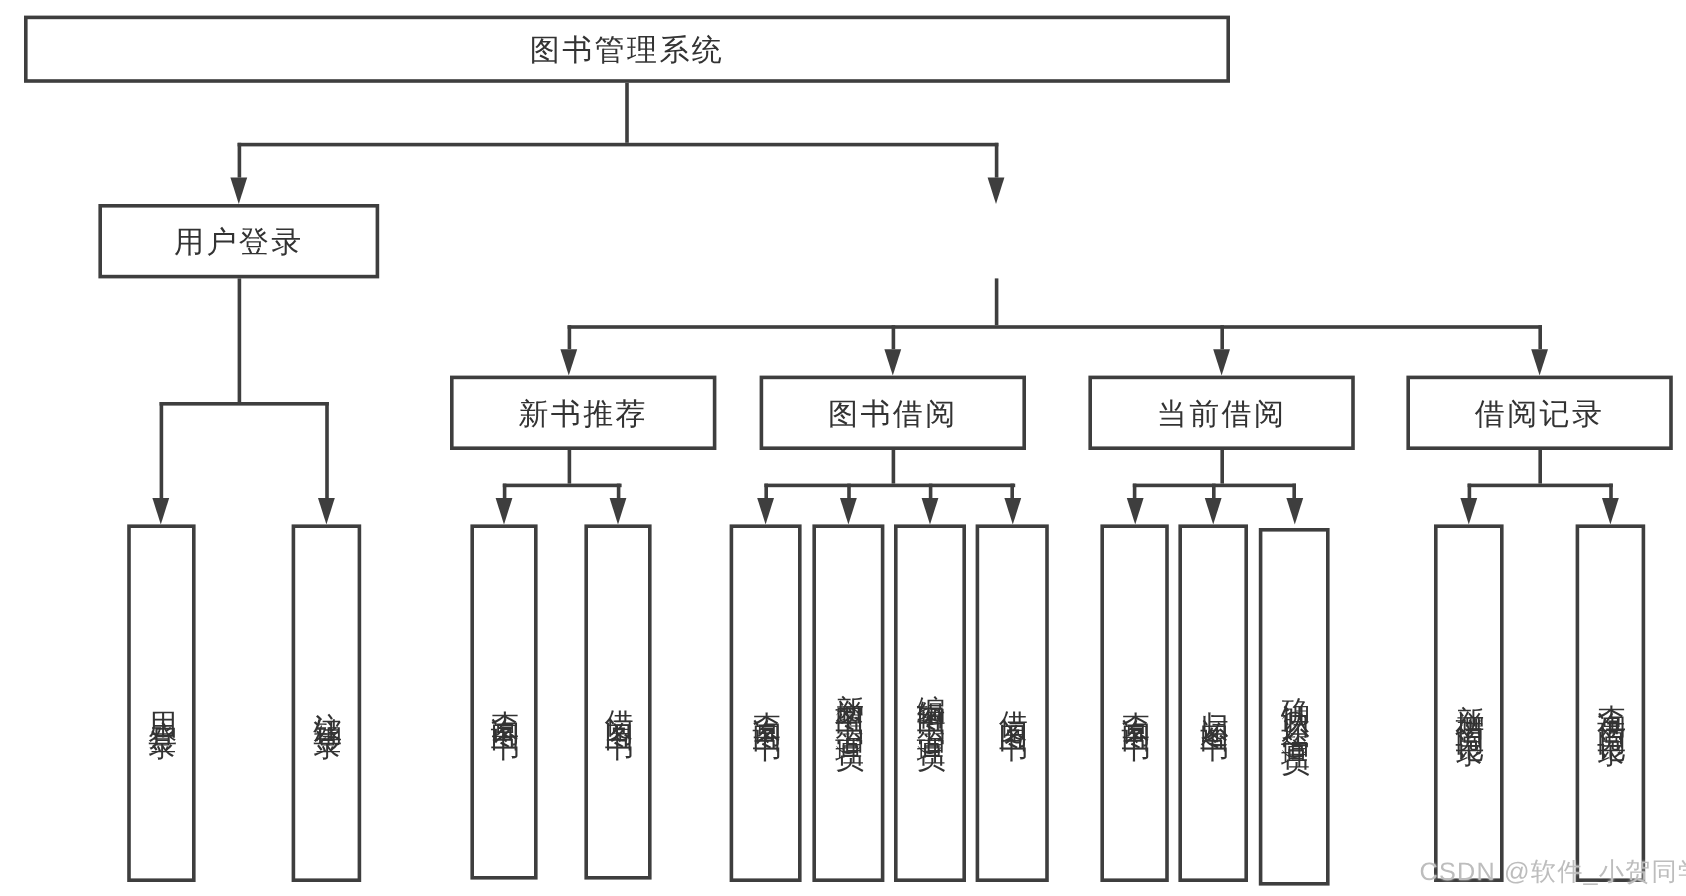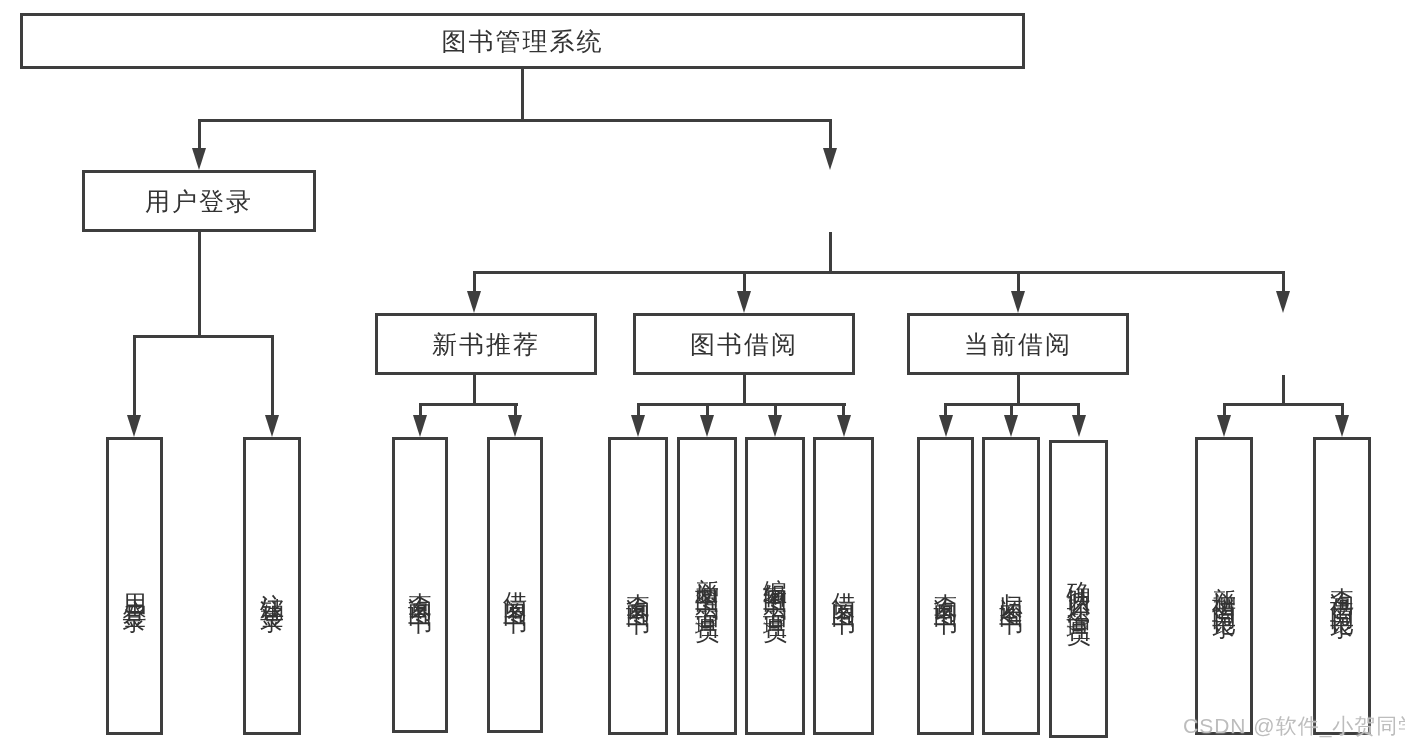--- a/index.html
+++ b/index.html
@@ -85,20 +85,21 @@
   <div class="line" style="left:1016.5px; top:271px; width:3px; height:20px;"></div>
   <div class="line" style="left:1281.5px; top:271px; width:3px; height:20px;"></div>
   <div class="arrow" style="left:467px; top:291px;"></div>
   <div class="arrow" style="left:737px; top:291px;"></div>
   <div class="arrow" style="left:1011px; top:291px;"></div>
   <div class="arrow" style="left:1276px; top:291px;"></div>
 
   <div class="box hbox" style="left:363px; top:313px; width:222px; height:62px;margin-left:12px;">新书推荐</div>
   <div class="box hbox" style="left:907px; top:313px; width:222px; height:62px;">当前借阅</div>
   <div class="box hbox" style="left:633px; top:313px; width:222px; height:62px;">图书借阅</div>
+  <div class="box hbox" style="left:1172px; top:313px; width:222px; height:62px;">借阅记录</div>
 
   <div class="line" style="left:472.5px; top:375px; width:3px; height:28px;"></div>
   <div class="line" style="left:418.5px; top:403px; width:99px; height:3px;"></div>
   <div class="line" style="left:418.5px; top:403px; width:3px; height:12px;"></div>
   <div class="line" style="left:513.5px; top:403px; width:3px; height:12px;"></div>
   <div class="arrow" style="left:413px; top:415px;"></div>
   <div class="arrow" style="left:508px; top:415px;"></div>
 
   <div class="line" style="left:742.5px; top:375px; width:3px; height:28px;"></div>
   <div class="line" style="left:636.5px; top:403px; width:209px; height:3px;"></div>

